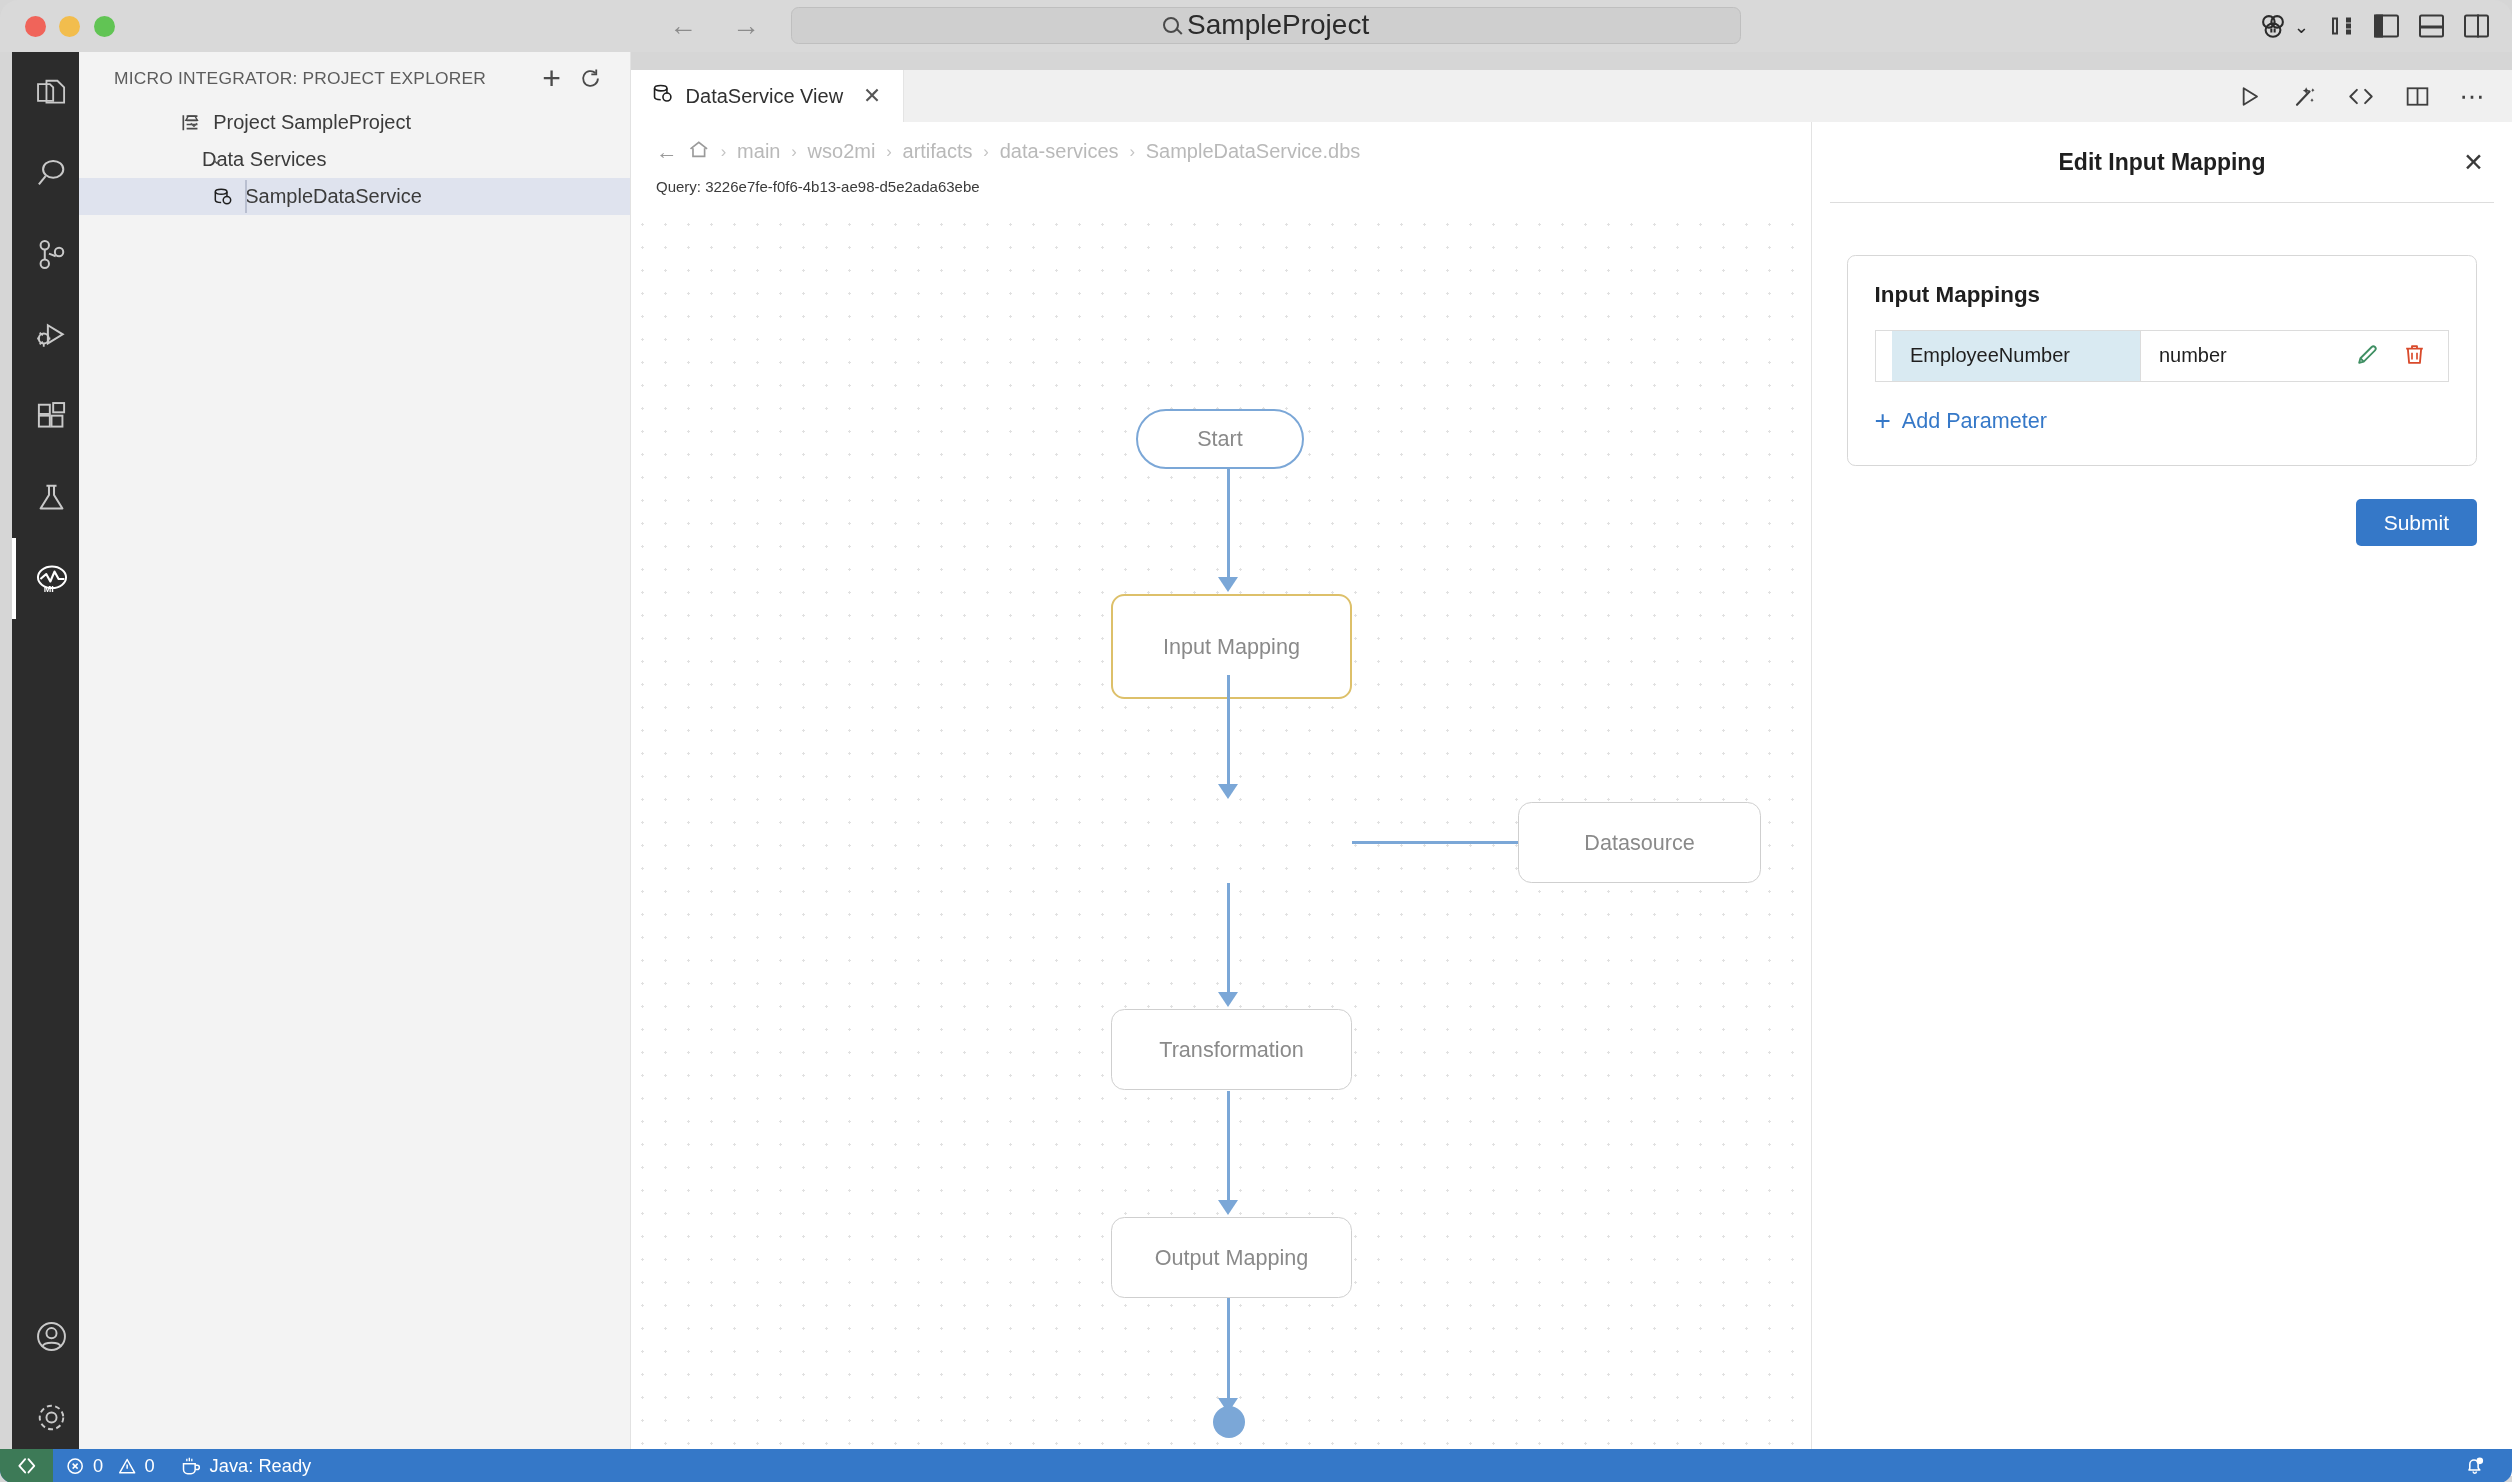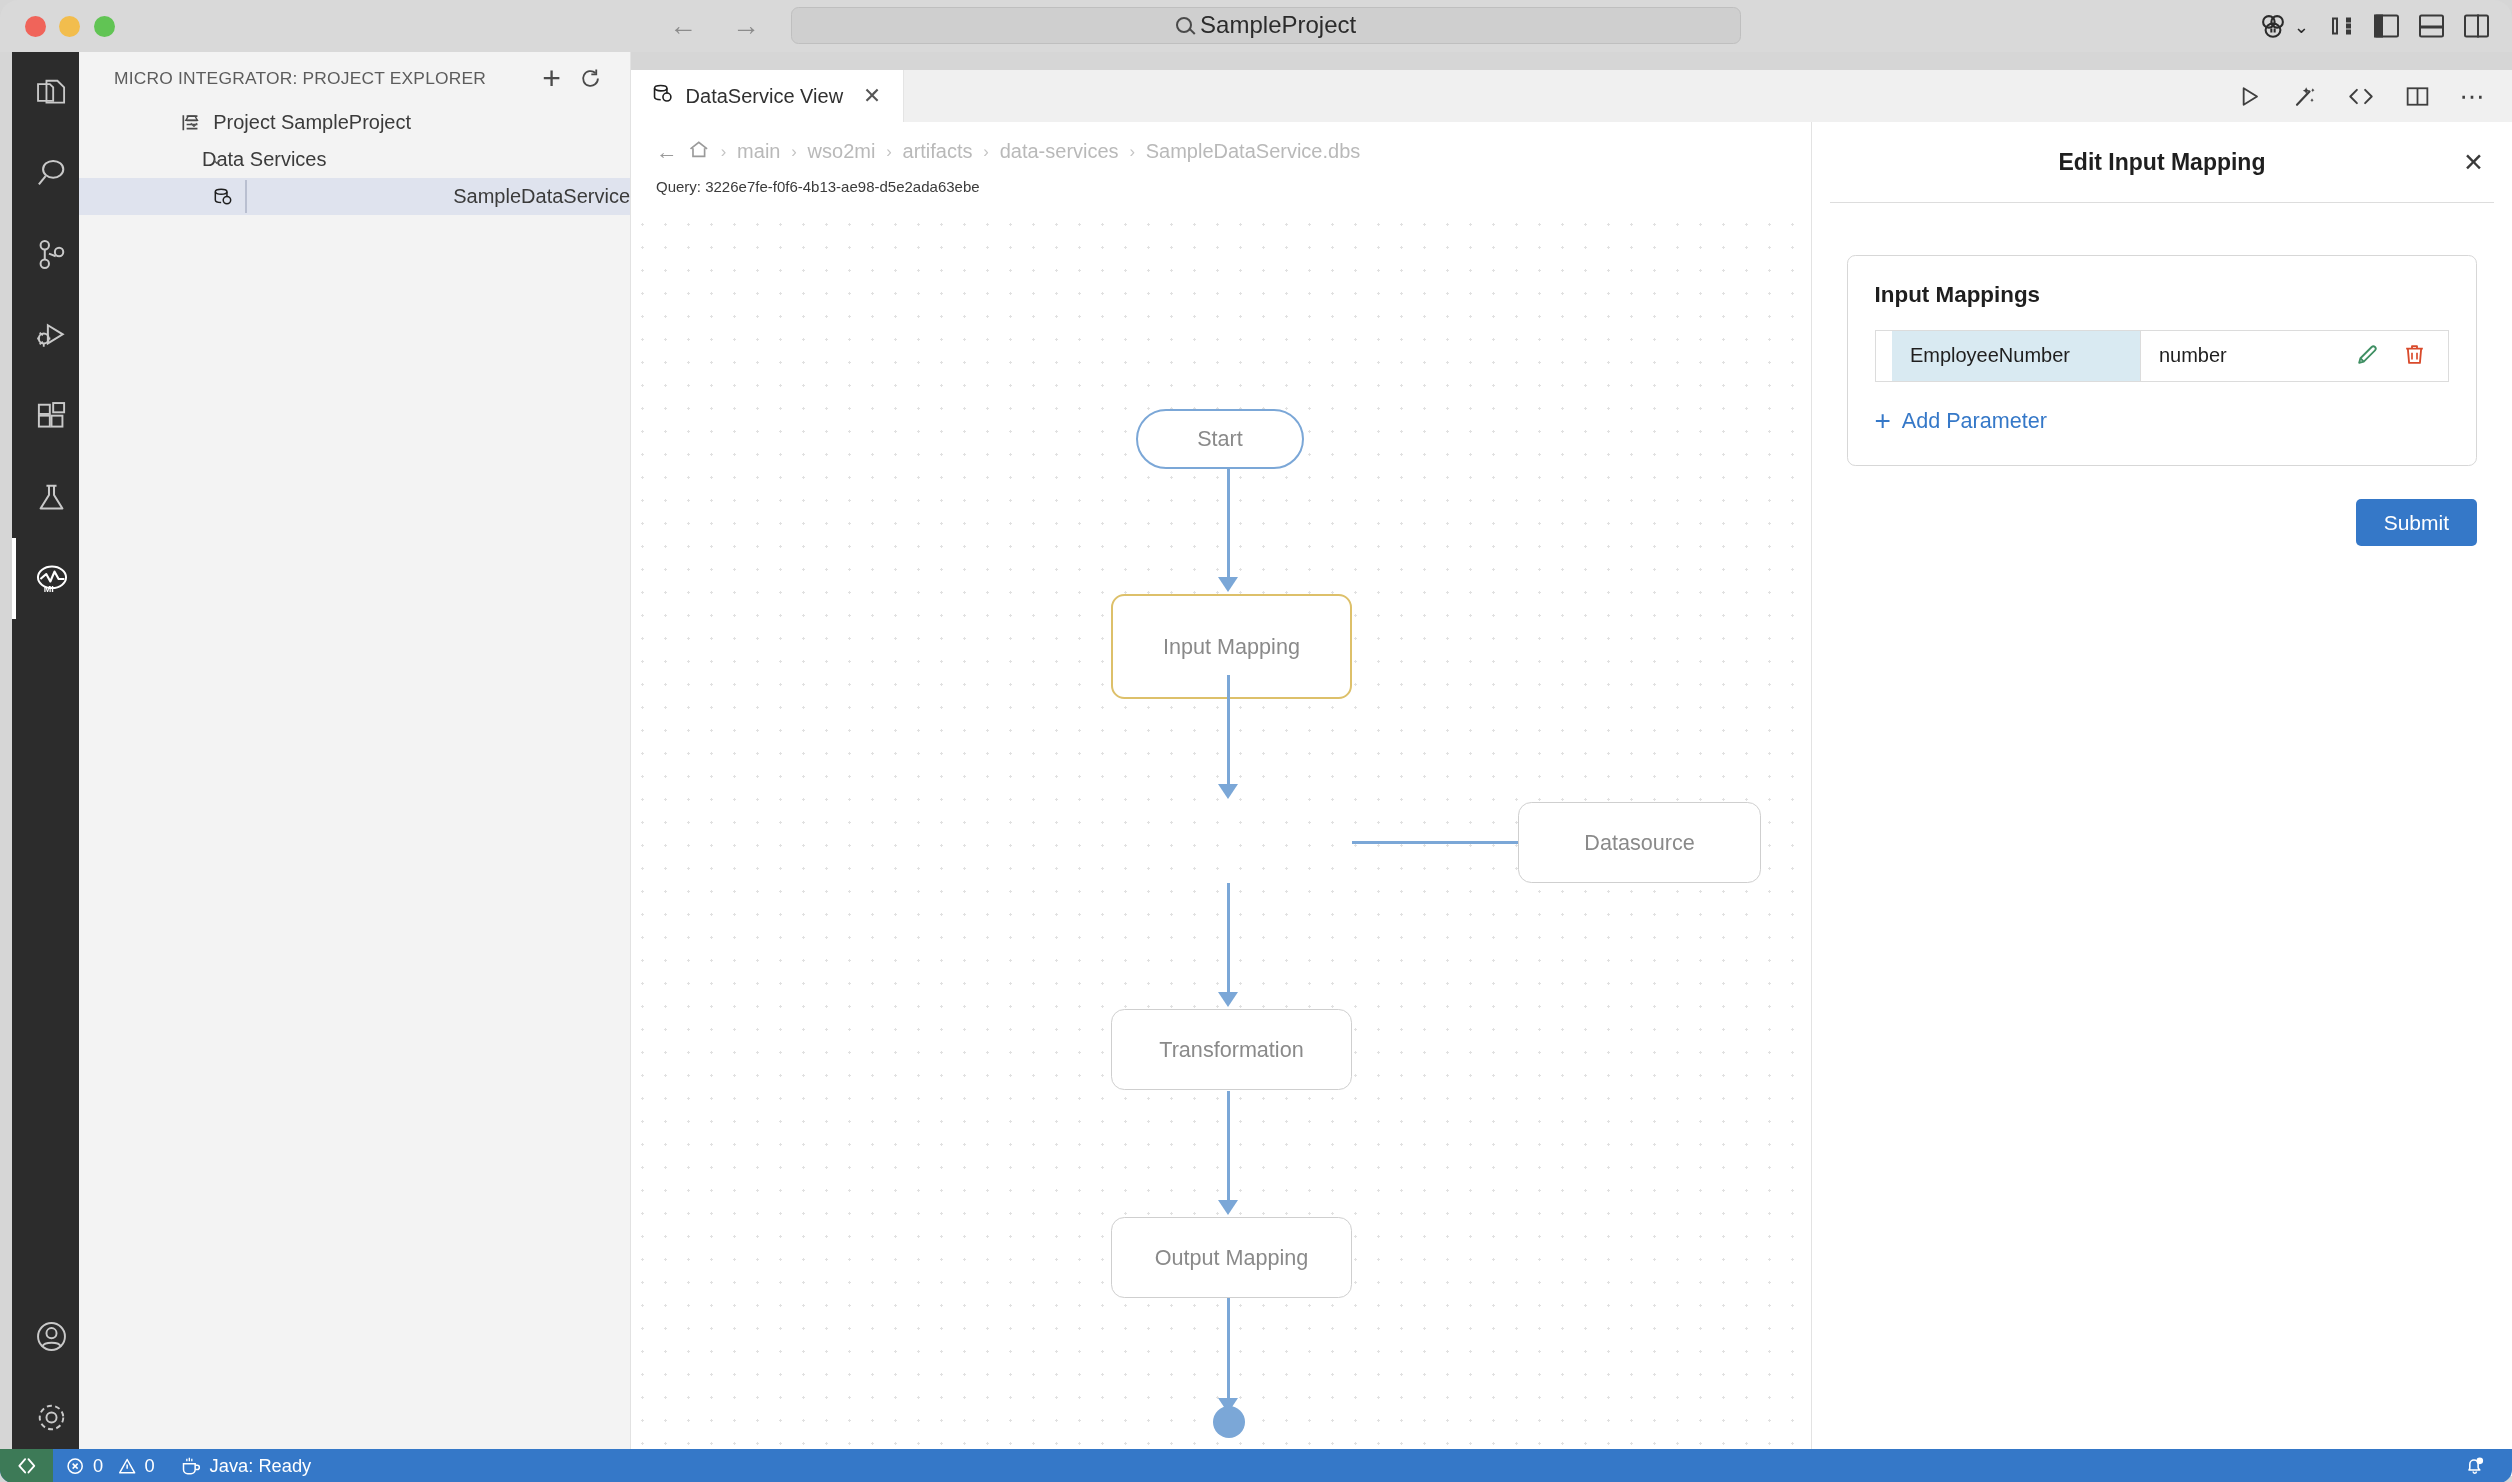--- a/index.html
+++ b/index.html
@@ -41,21 +41,21 @@
   .omnibox {
     position: absolute; left: 791px; top: 6.6px;
     width: 950px; height: 37px;
     background: #cfcfcf;
     border: 0.8px solid #bfbfbf;
     border-radius: 7.5px;
     display: flex; align-items: center; justify-content: center;
     gap: 8.3px;
   }
   .omnibox .ob-label {
-    font-size: 24px; color: #2b2b2b;
+    font-size: 28px; color: #2b2b2b;
   }
   .search-glass {
     width: 16px; height: 16px; border: 2.1px solid #4a4a4a;
     border-radius: 50%; position: relative; display: inline-block;
   }
   .search-glass::after {
     content: ''; position: absolute; width: 7.5px; height: 2.1px;
     background: #4a4a4a; transform: rotate(45deg);
     right: -5.8px; bottom: -0.8px;
   }
@@ -118,21 +118,21 @@
   .sb-act.plus { font-size: 32px; line-height: 1; font-weight: 300; margin-right: 6.6px; }
   .sb-act.refresh { margin-right: 28px; }
 
   .tree-row {
     display: flex; align-items: center; height: 37px;
     font-size: 20px; color: #3b3b3b; position: relative;
   }
   .tree-row.level0 { padding-left: 101px; }
   .tree-row.level1 { padding-left: 123px; }
   .tree-row.level2 { padding-left: 133px; }
-  .tree-row.selected { background: #dfe3ee; justify-content: space-between; }
+  .tree-row.selected { background: #dfe3ee; }
   .tree-row.selected::before {
     content:''; position: absolute; left: 166px; top: 1.7px; bottom: 1.7px;
     width: 1.7px; background: #b9bfd0;
   }
   .chev {
     position: absolute; font-size: 16.6px; color: #5a5a5a;
     line-height: 1;
   }
   .tree-row.level0 .chev { left: 108px; }
   .tree-row.level1 .chev { left: 131px; }

